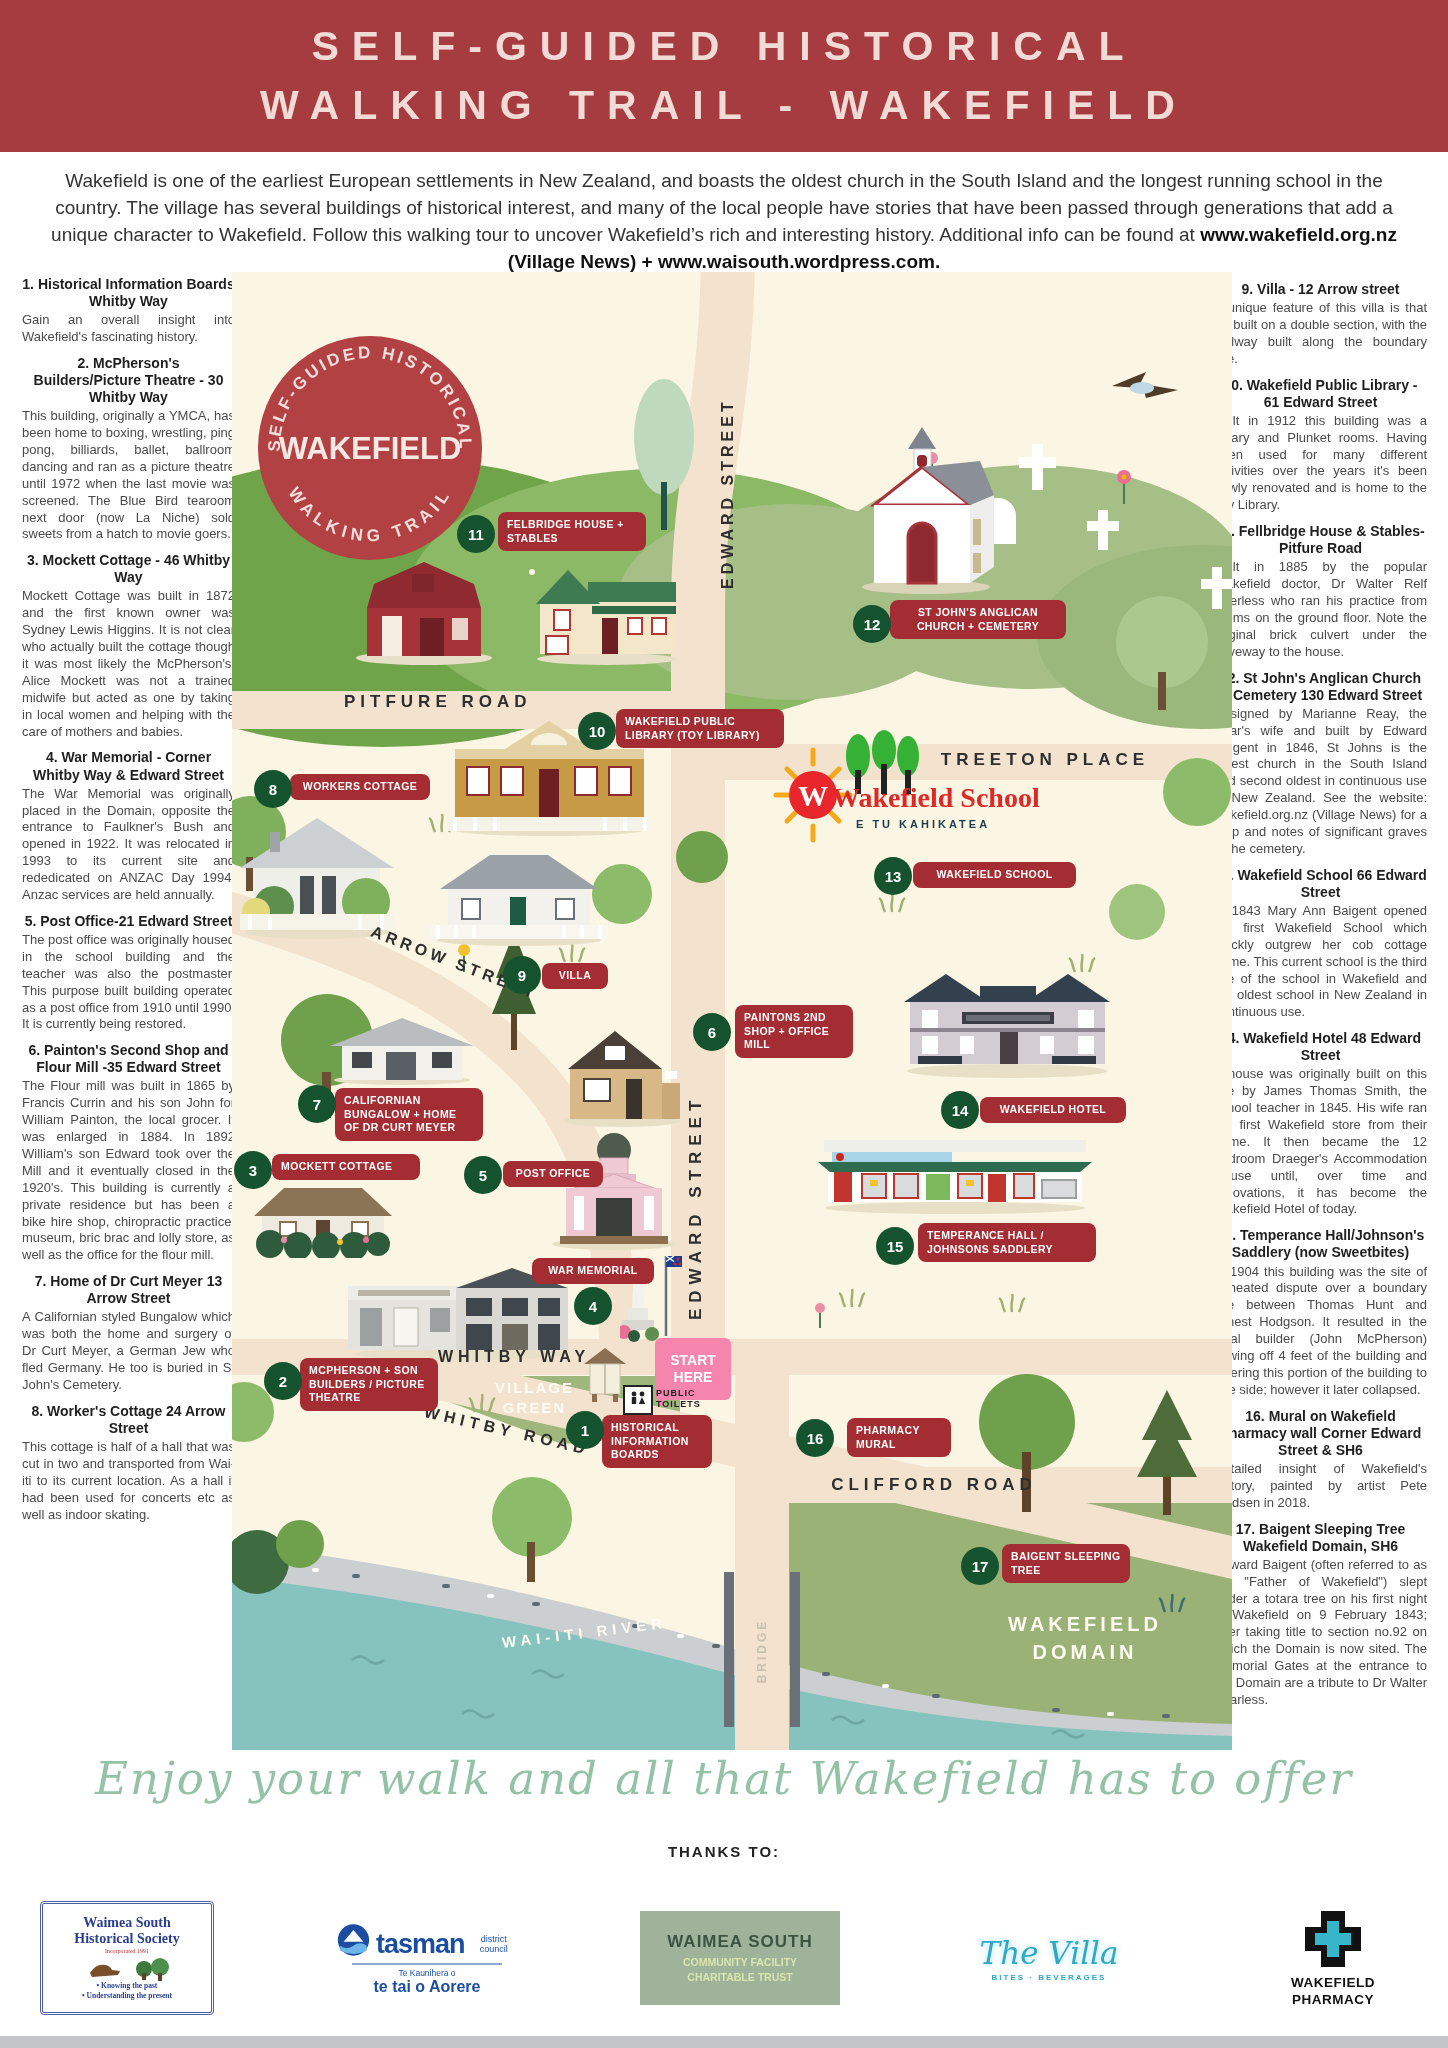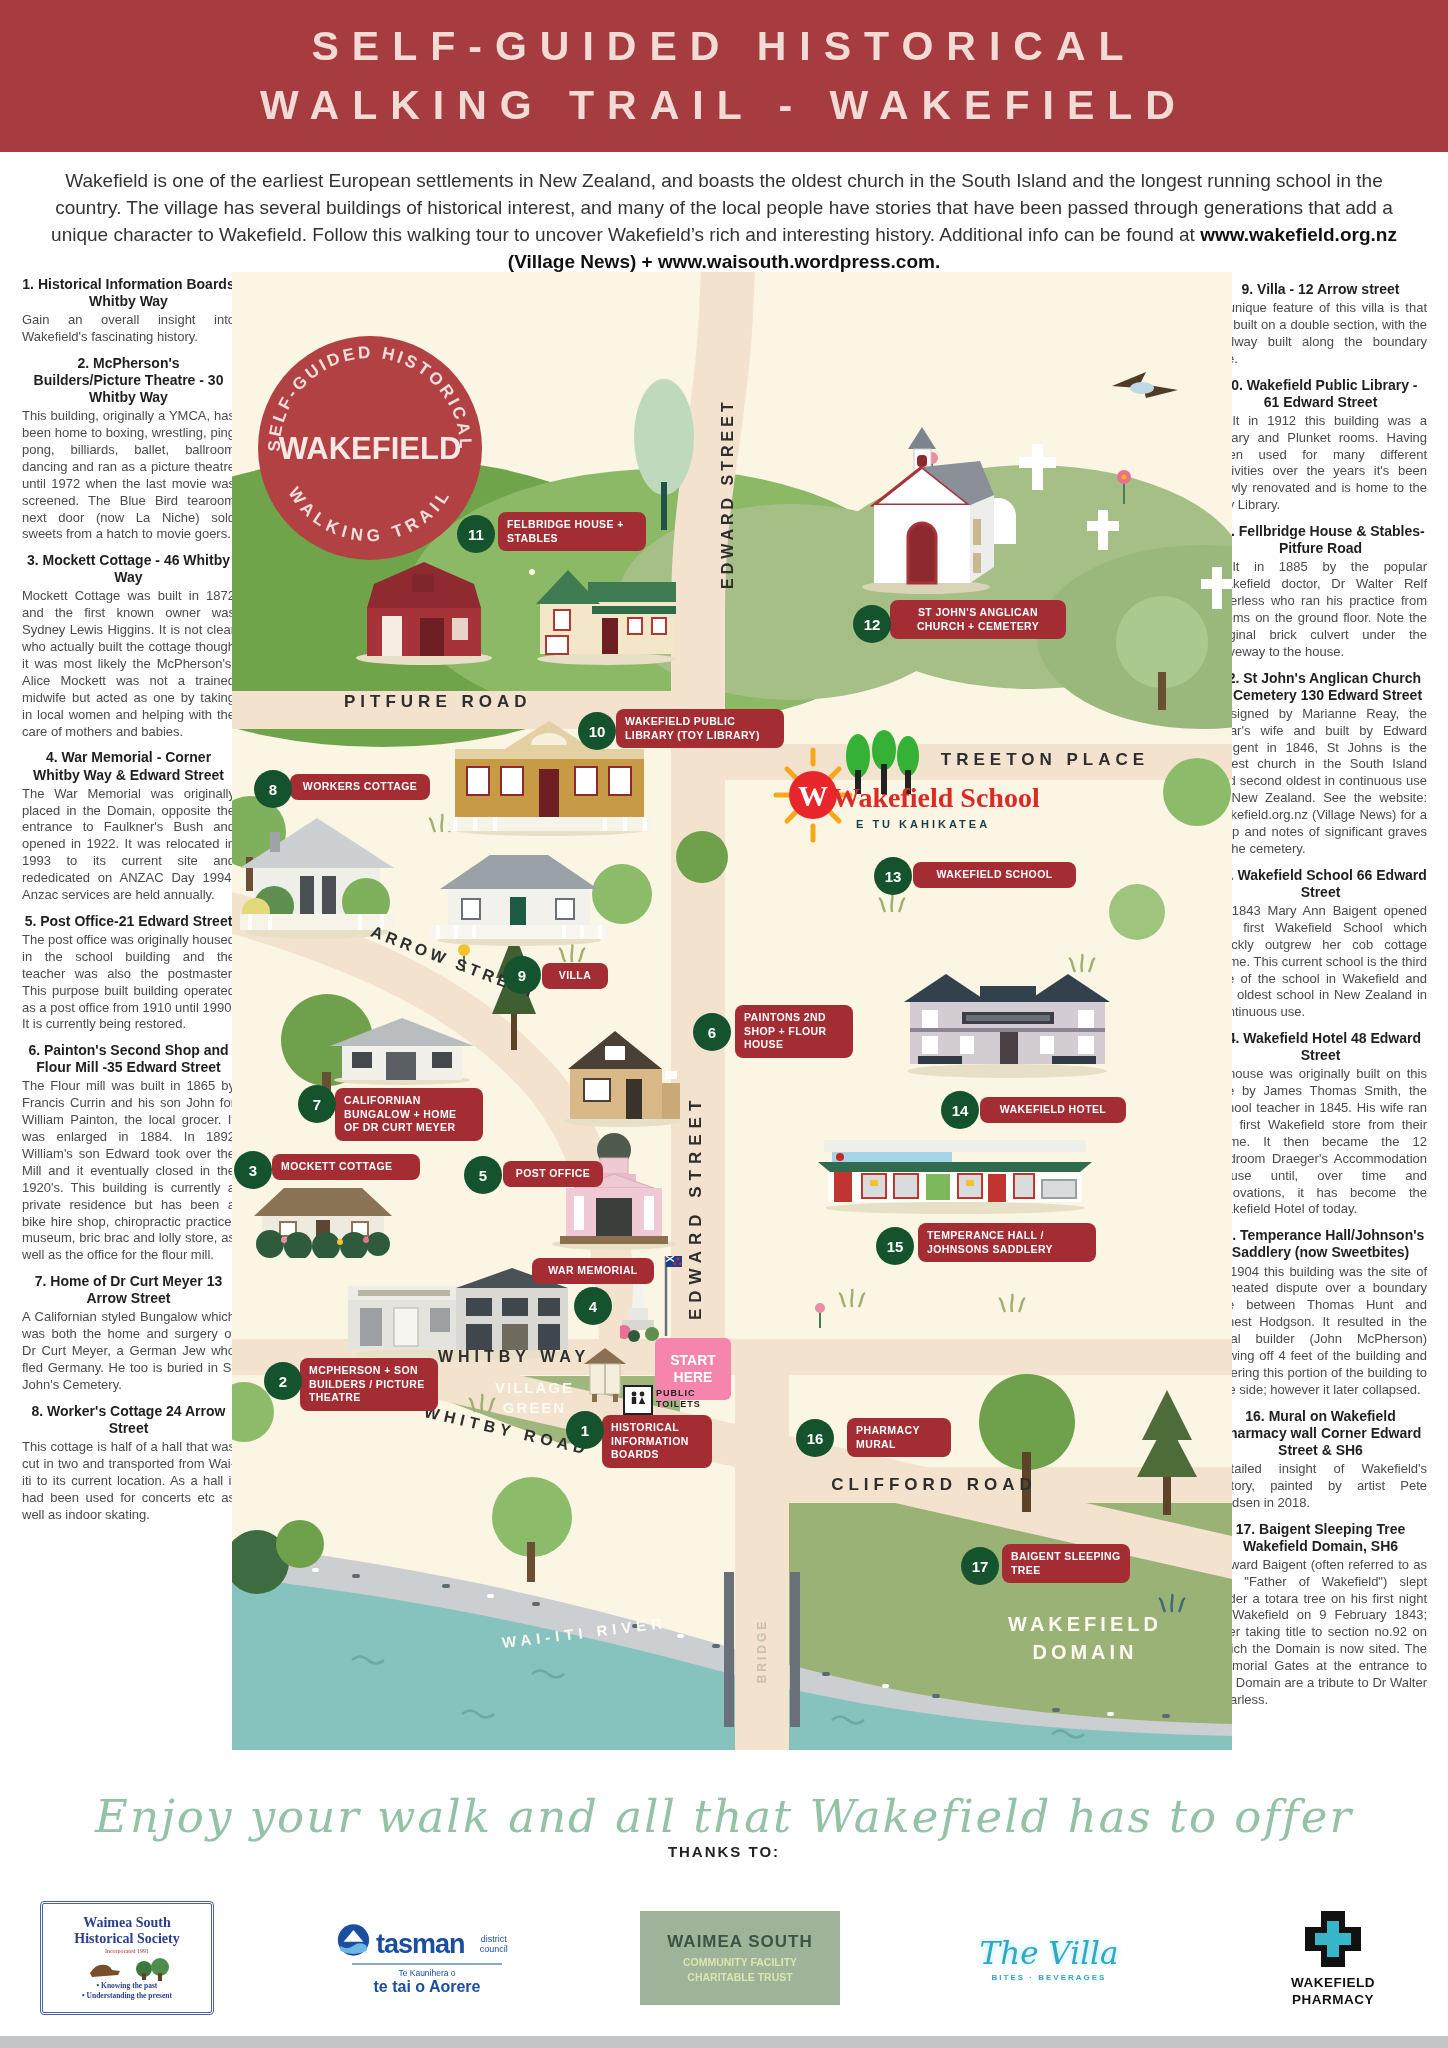--- a/index.html
+++ b/index.html
@@ -38,21 +38,21 @@
   .wc{position:absolute;z-index:6;width:26px;height:26px;background:#fff;border:2px solid #222;
       display:flex;align-items:center;justify-content:center;}
   .wctxt{position:absolute;z-index:6;font-weight:bold;font-size:9px;line-height:1.2;color:#222;letter-spacing:1px;}
   .badge{position:absolute;left:23px;top:61px;z-index:7;}
   .school{position:absolute;left:538px;top:458px;width:280px;z-index:6;}
   .schooltxt{position:absolute;left:62px;top:52px;font-weight:bold;font-size:28px;color:#DD2A28;
              font-family:"Liberation Serif",serif;white-space:nowrap;}
   .schoolsub{position:absolute;left:86px;top:88px;font-weight:bold;font-size:11px;color:#1C3C4A;letter-spacing:3px;}
   
   .tag{position:absolute;left:0;top:1752px;width:1448px;text-align:center;z-index:2;
-       font-family:"DejaVu Serif",serif;font-style:italic;font-size:45px;color:#93C2A7;letter-spacing:2px;margin-top:38px;}
+       font-family:"DejaVu Serif",serif;font-style:italic;font-size:45px;color:#93C2A7;letter-spacing:2px;}
   .thanks{position:absolute;left:0;top:1843px;width:1448px;text-align:center;font-weight:bold;
           font-size:15px;letter-spacing:2px;color:#222;}
   .logos{position:absolute;left:40px;top:1893px;width:1368px;height:130px;display:flex;
          align-items:center;justify-content:space-between;}
   .logo{flex:0 0 auto;display:flex;flex-direction:column;align-items:center;justify-content:center;text-align:center;}
   .lg1{width:168px;height:108px;background:#fff;border:3px double #4A5FA5;border-radius:4px;
        font-family:"Liberation Serif",serif;color:#2A3F8F;}
   .lg1 .t{font-weight:bold;font-size:14px;line-height:1.15;}
   .lg1 .s{font-size:6px;color:#B03030;margin:1px 0;}
   .lg1 .b{font-size:7.5px;font-weight:bold;line-height:1.3;}
@@ -595,21 +595,21 @@
     <div class="pill" style="left:370px;top:1143px;width:92px;">HISTORICAL INFORMATION BOARDS</div>
     <div class="mk" style="left:32px;top:1090px;">2</div>
     <div class="pill" style="left:68px;top:1086px;width:120px;">MCPHERSON + SON BUILDERS / PICTURE THEATRE</div>
     <div class="mk" style="left:2px;top:879px;">3</div>
     <div class="pill" style="left:40px;top:882px;width:130px;">MOCKETT COTTAGE</div>
     <div class="mk" style="left:342px;top:1015px;">4</div>
     <div class="pill" style="left:300px;top:986px;width:104px;text-align:center;">WAR MEMORIAL</div>
     <div class="mk" style="left:232px;top:884px;">5</div>
     <div class="pill" style="left:271px;top:889px;width:82px;text-align:center;">POST OFFICE</div>
     <div class="mk" style="left:461px;top:741px;">6</div>
-    <div class="pill" style="left:503px;top:733px;width:100px;">PAINTONS 2ND SHOP + FLOUR HOUSE</div>
+    <div class="pill" style="left:503px;top:733px;width:100px;">PAINTONS 2ND SHOP + OFFICE MILL</div>
     <div class="mk" style="left:66px;top:813px;">7</div>
     <div class="pill" style="left:103px;top:816px;width:130px;">CALIFORNIAN BUNGALOW + HOME OF DR CURT MEYER</div>
     <div class="mk" style="left:22px;top:498px;">8</div>
     <div class="pill" style="left:58px;top:502px;width:122px;text-align:center;">WORKERS COTTAGE</div>
     <div class="mk" style="left:271px;top:684px;">9</div>
     <div class="pill" style="left:310px;top:691px;width:48px;text-align:center;">VILLA</div>
     <div class="mk" style="left:346px;top:440px;">10</div>
     <div class="pill" style="left:384px;top:437px;width:150px;">WAKEFIELD PUBLIC LIBRARY (TOY LIBRARY)</div>
     <div class="mk" style="left:225px;top:243px;">11</div>
     <div class="pill" style="left:266px;top:240px;width:130px;">FELBRIDGE HOUSE + STABLES</div>

